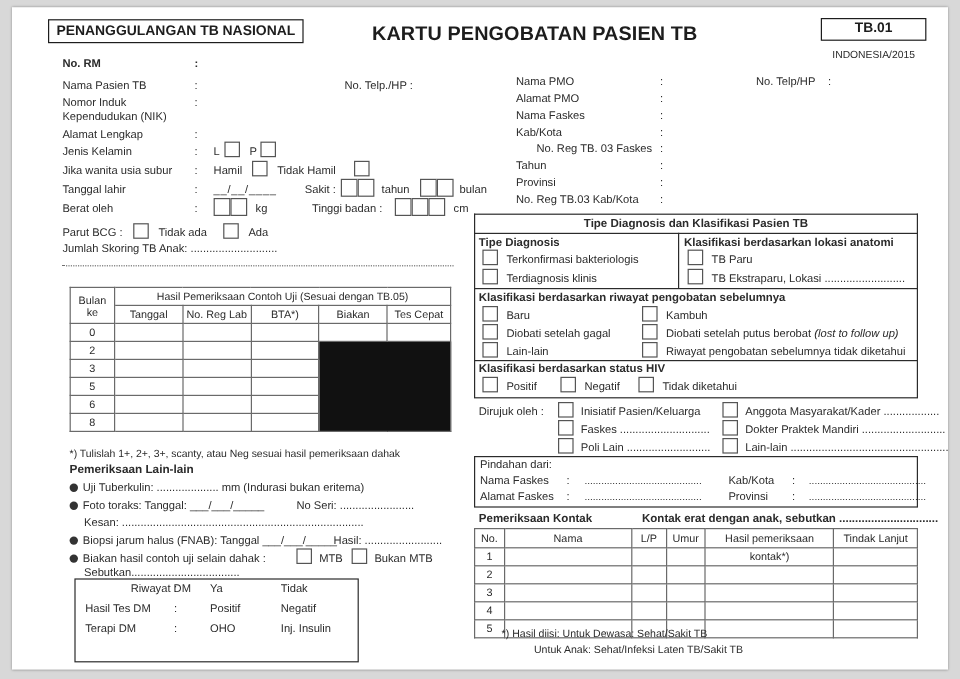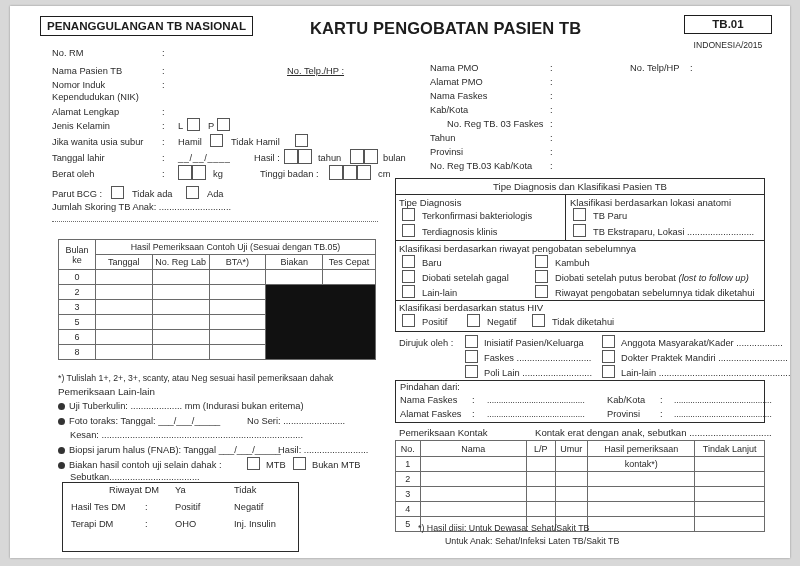--- a/index.html
+++ b/index.html
@@ -24,21 +24,21 @@
     background: #ffffff;
     box-shadow: 0 0 2px rgba(0,0,0,.35);
   }
   .abs { position: absolute; }
   .t {
     color: #2b2b2b;
     font-size: 9.3px;
     line-height: 11px;
     white-space: nowrap;
   }
-  .b { font-weight: normal; }
+  .b { font-weight: bold; }
   .i { font-style: italic; }
   .bx {
     display: inline-block;
     box-sizing: border-box;
     border: 1.3px solid #555;
     background: #fff;
     vertical-align: middle;
   }
   .cb { width: 13px; height: 13px; }
   .bullet {
@@ -121,21 +121,21 @@
   <div class="abs t b" style="left:152px; top:42px;">
     <span>:</span>
   </div>
 
   <div class="abs t" style="left:42px; top:60px;">
     <span>Nama Pasien TB</span>
   </div>
   <div class="abs t" style="left:152px; top:60px;">
     <span>:</span>
   </div>
-  <div class="abs t" style="left:277px; top:60px;text-decoration:underline;">
+  <div class="abs t" style="left:277px; top:60px;">
     <span>No. Telp./HP :</span>
   </div>
 
   <div class="abs t" style="left:42px; top:74px;">
     <span>Nomor Induk</span>
   </div>
   <div class="abs t" style="left:152px; top:74px;">
     <span>:</span>
   </div>
   <div class="abs t" style="left:42px; top:86px;">
@@ -182,21 +182,21 @@
   <div class="abs t" style="left:42px; top:147px;">
     <span>Tanggal lahir</span>
   </div>
   <div class="abs t" style="left:152px; top:147px;">
     <span>:</span>
   </div>
   <div class="abs t" style="left:168px; top:147px; letter-spacing:.6px;">
     <span>__/__/____</span>
   </div>
   <div class="abs t" style="left:244px; top:147px;">
-    <span>Hasil :</span>
+    <span>Sakit :</span>
   </div>
   <div class="abs bx" style="left:274px; top:143px; width:14px; height:15px;"></div>
   <div class="abs bx" style="left:288px; top:143px; width:14px; height:15px;"></div>
   <div class="abs t" style="left:308px; top:147px;">
     <span>tahun</span>
   </div>
   <div class="abs bx" style="left:340px; top:143px; width:14px; height:15px;"></div>
   <div class="abs bx" style="left:354px; top:143px; width:14px; height:15px;"></div>
   <div class="abs t" style="left:373px; top:147px;">
     <span>bulan</span>

